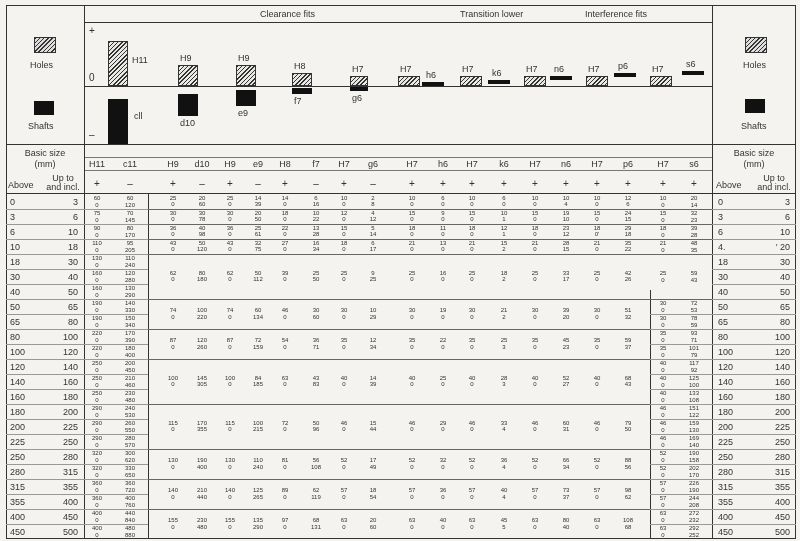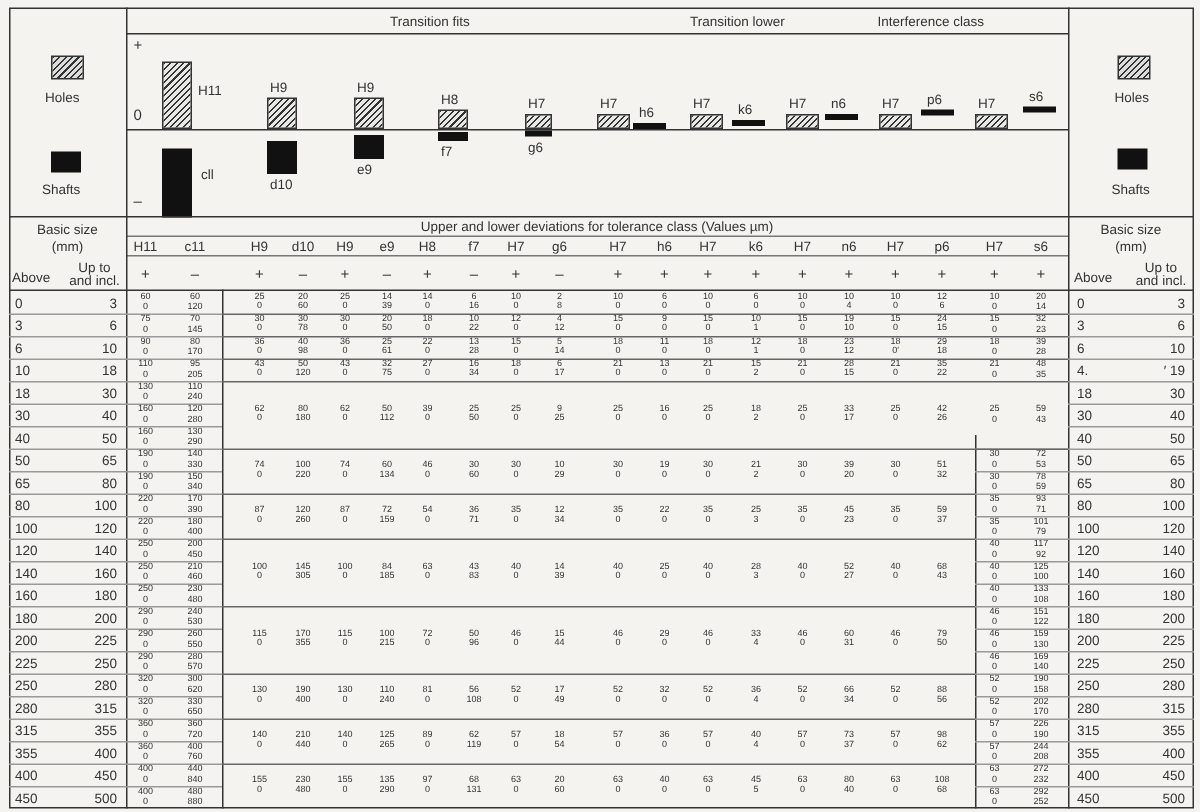--- a/index.html
+++ b/index.html
@@ -50,23 +50,23 @@
     <div class="legend-shaft" style="left:32px;top:94px;"></div>
     <div class="legend-label" style="left:28px;top:116px;">Shafts</div>
   </div>
 
   <div class="diag-main" id="diag">
     <div class="cat-line"></div>
     <div class="zero-line"></div>
     <div class="sign" style="left:5px;top:20px;">+</div>
     <div class="sign" style="left:5px;top:67px;">0</div>
     <div class="sign" style="left:5px;top:124px;">–</div>
-  <div class="cat-head" style="left: 176px;">Transition fits</div>
+  <div class="cat-head" style="left: 176px;">Clearance fits</div>
       <div class="cat-head" style="left: 376px;">Transition lower</div>
-      <div class="cat-head" style="left: 501px;">Interference class</div>
+      <div class="cat-head" style="left: 501px;">Interference fits</div>
       <div class="bar-hole" style="left: 24px; top: 36px; width: 20px; height: 45px;"></div>
       <div class="bar-label" style="left: 48px; top: 50px;">H11</div>
       <div class="bar-hole" style="left: 94px; top: 60px; width: 20px; height: 21px;"></div>
       <div class="bar-label" style="left: 96px; top: 48px;">H9</div>
       <div class="bar-hole" style="left: 152px; top: 60px; width: 20px; height: 21px;"></div>
       <div class="bar-label" style="left: 154px; top: 48px;">H9</div>
       <div class="bar-hole" style="left: 208px; top: 68px; width: 20px; height: 13px;"></div>
       <div class="bar-label" style="left: 210px; top: 56px;">H8</div>
       <div class="bar-hole" style="left: 266px; top: 71px; width: 18px; height: 10px;"></div>
       <div class="bar-label" style="left: 268px; top: 59px;">H7</div>
@@ -114,21 +114,20 @@
   <div class="txt ctr" style="left:6px;top:148px;width:78px;">Basic size</div>
   <div class="txt ctr" style="left:6px;top:159px;width:78px;">(mm)</div>
   <div class="txt" style="left:8px;top:180px;">Above</div>
   <div class="txt ctr" style="left:42px;top:174px;width:42px;line-height:9px;"><span>Up to</span><br><span>and incl.</span></div>
 
   <div class="txt ctr" style="left:712px;top:148px;width:84px;">Basic size</div>
   <div class="txt ctr" style="left:712px;top:159px;width:84px;">(mm)</div>
   <div class="txt" style="left:716px;top:180px;">Above</div>
   <div class="txt ctr" style="left:752px;top:174px;width:44px;line-height:9px;"><span>Up to</span><br><span>and incl.</span></div>
 
-  <div class="txt ctr" style="left:84px;top:146px;width:628px;">Upper and lower deviations for tolerance class (Values µm)</div>
 
   <div id="table-body">
       <div class="hdr" style="left: 82px; top: 159px;">H11</div>
       <div class="pm" style="left: 87px; top: 178px;">+</div>
       <div class="hdr" style="left: 115px; top: 159px;">c11</div>
       <div class="pm" style="left: 120px; top: 178px;">–</div>
       <div class="hdr" style="left: 158px; top: 159px;">H9</div>
       <div class="pm" style="left: 163px; top: 178px;">+</div>
       <div class="hdr" style="left: 187px; top: 159px;">d10</div>
       <div class="pm" style="left: 192px; top: 178px;">–</div>
@@ -224,21 +223,21 @@
         <span>18</span>
         <span>0</span>
       </div>
       <div class="cell" style="left: 682px; top: 225px; width: 24px;">
         <span>39</span>
         <span>28</span>
       </div>
       <div class="sz" style="left: 10px; top: 242px; width: 28px;">10</div>
       <div class="sz" style="left: 44px; top: 242px; width: 34px; text-align: right;">18</div>
       <div class="sz" style="left: 718px; top: 242px; width: 30px;">4.</div>
-      <div class="sz" style="left: 752px; top: 242px; width: 38px; text-align: right;">′ 19</div>
+      <div class="sz" style="left: 752px; top: 242px; width: 38px; text-align: right;">′ 20</div>
       <div class="hdiv" style="left: 6px; top: 239px; width: 142px;"></div>
       <div class="hdiv" style="left: 712px; top: 239px; width: 84px;"></div>
       <div class="cell" style="left: 85px; top: 240px; width: 24px;">
         <span>110</span>
         <span>0</span>
       </div>
       <div class="cell" style="left: 118px; top: 240px; width: 24px;">
         <span>95</span>
         <span>205</span>
       </div>

